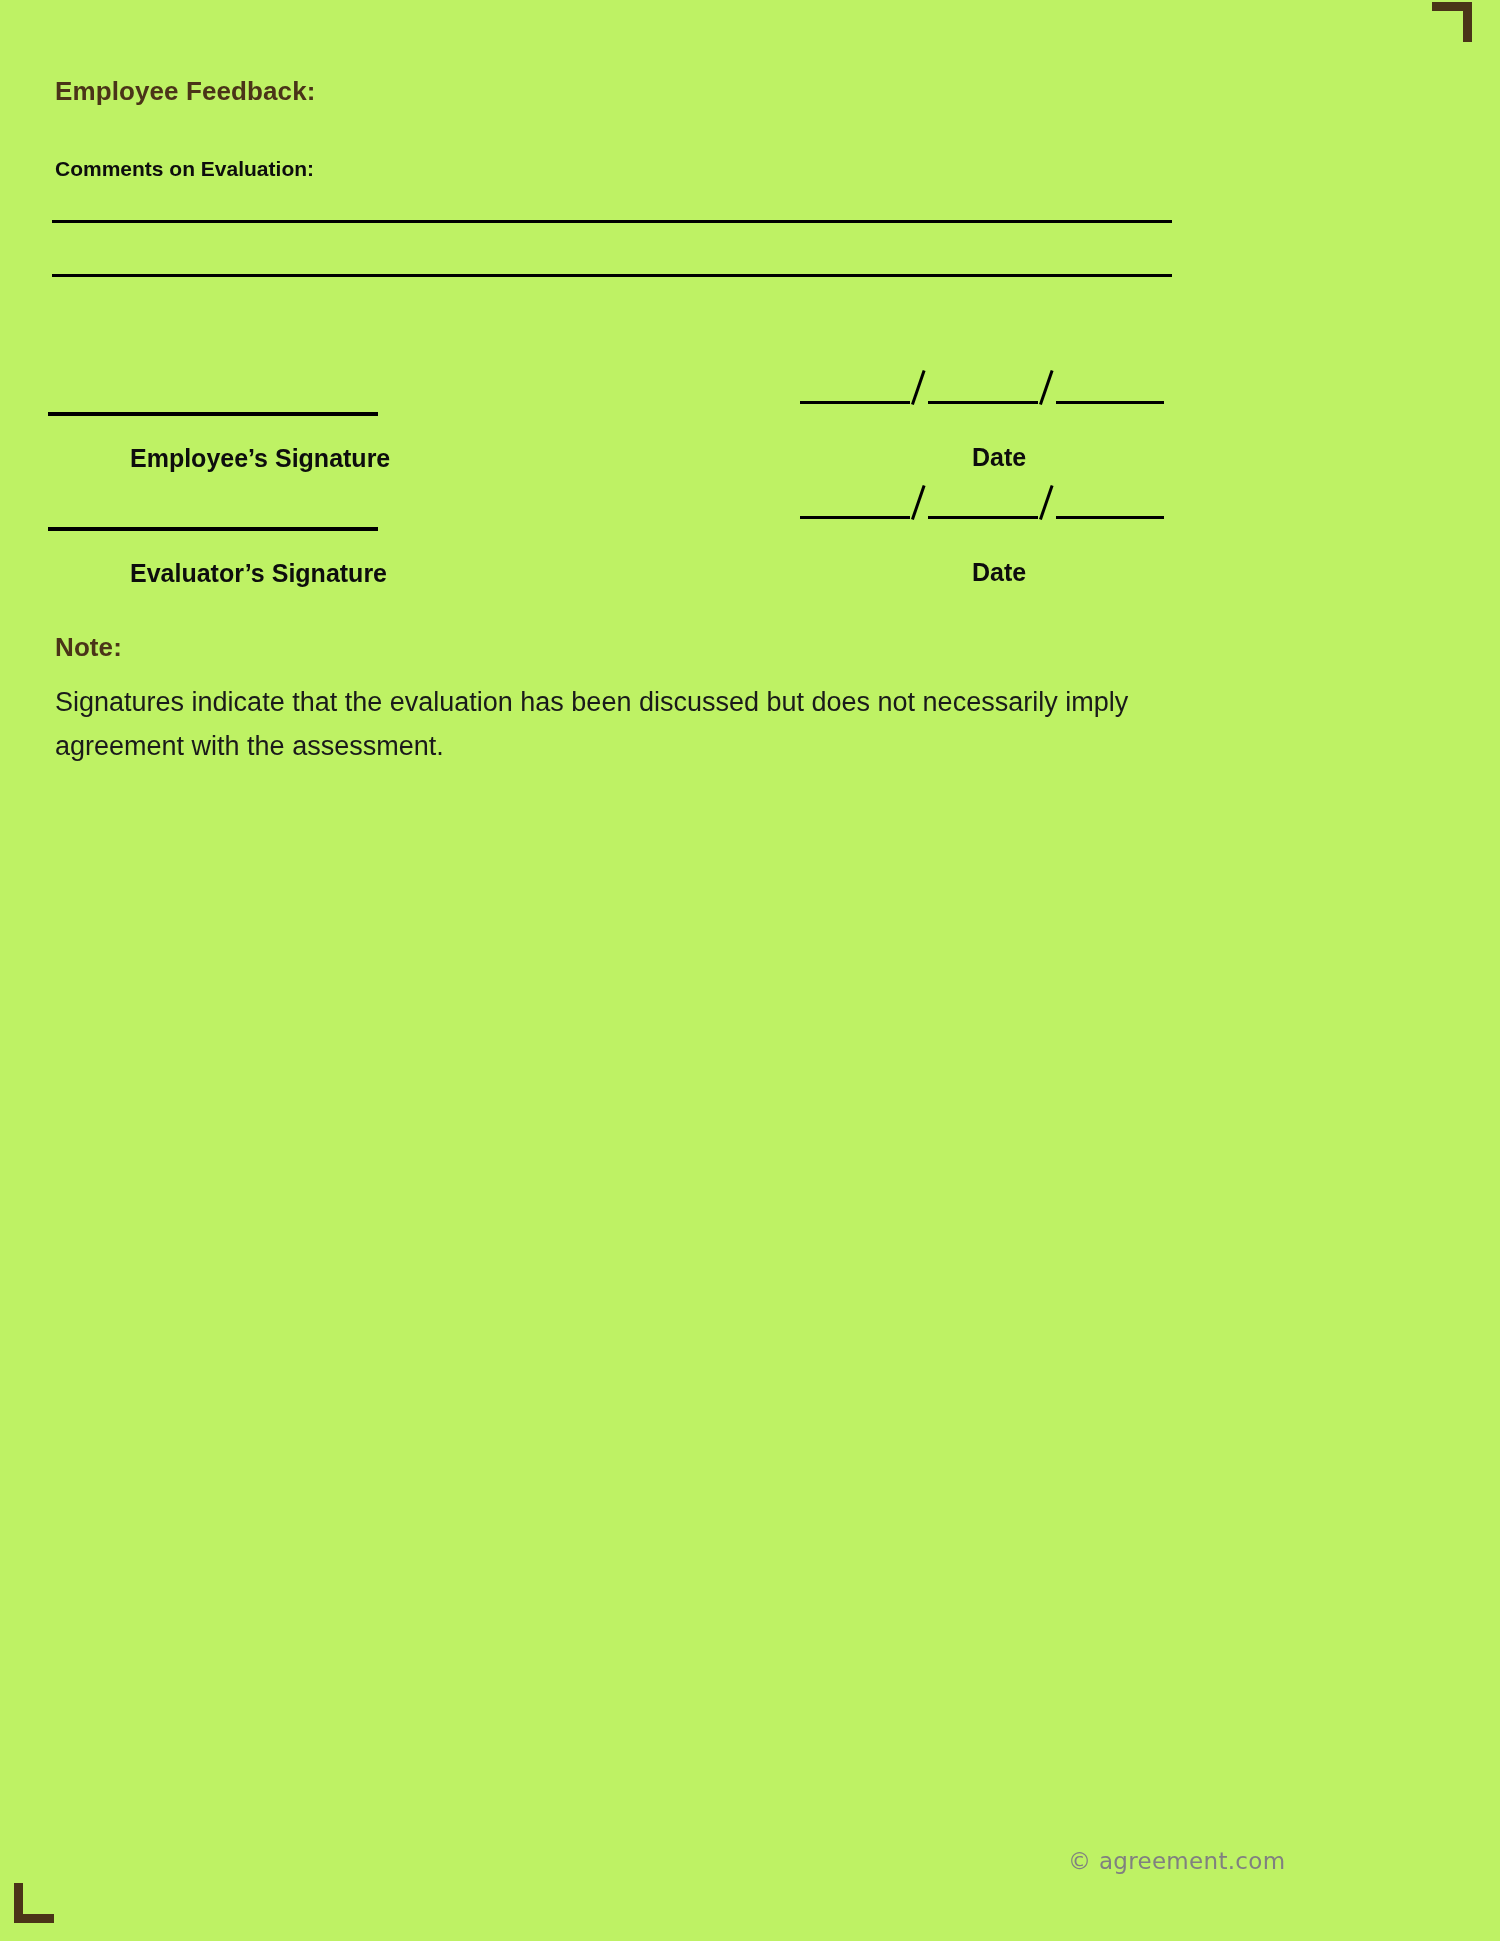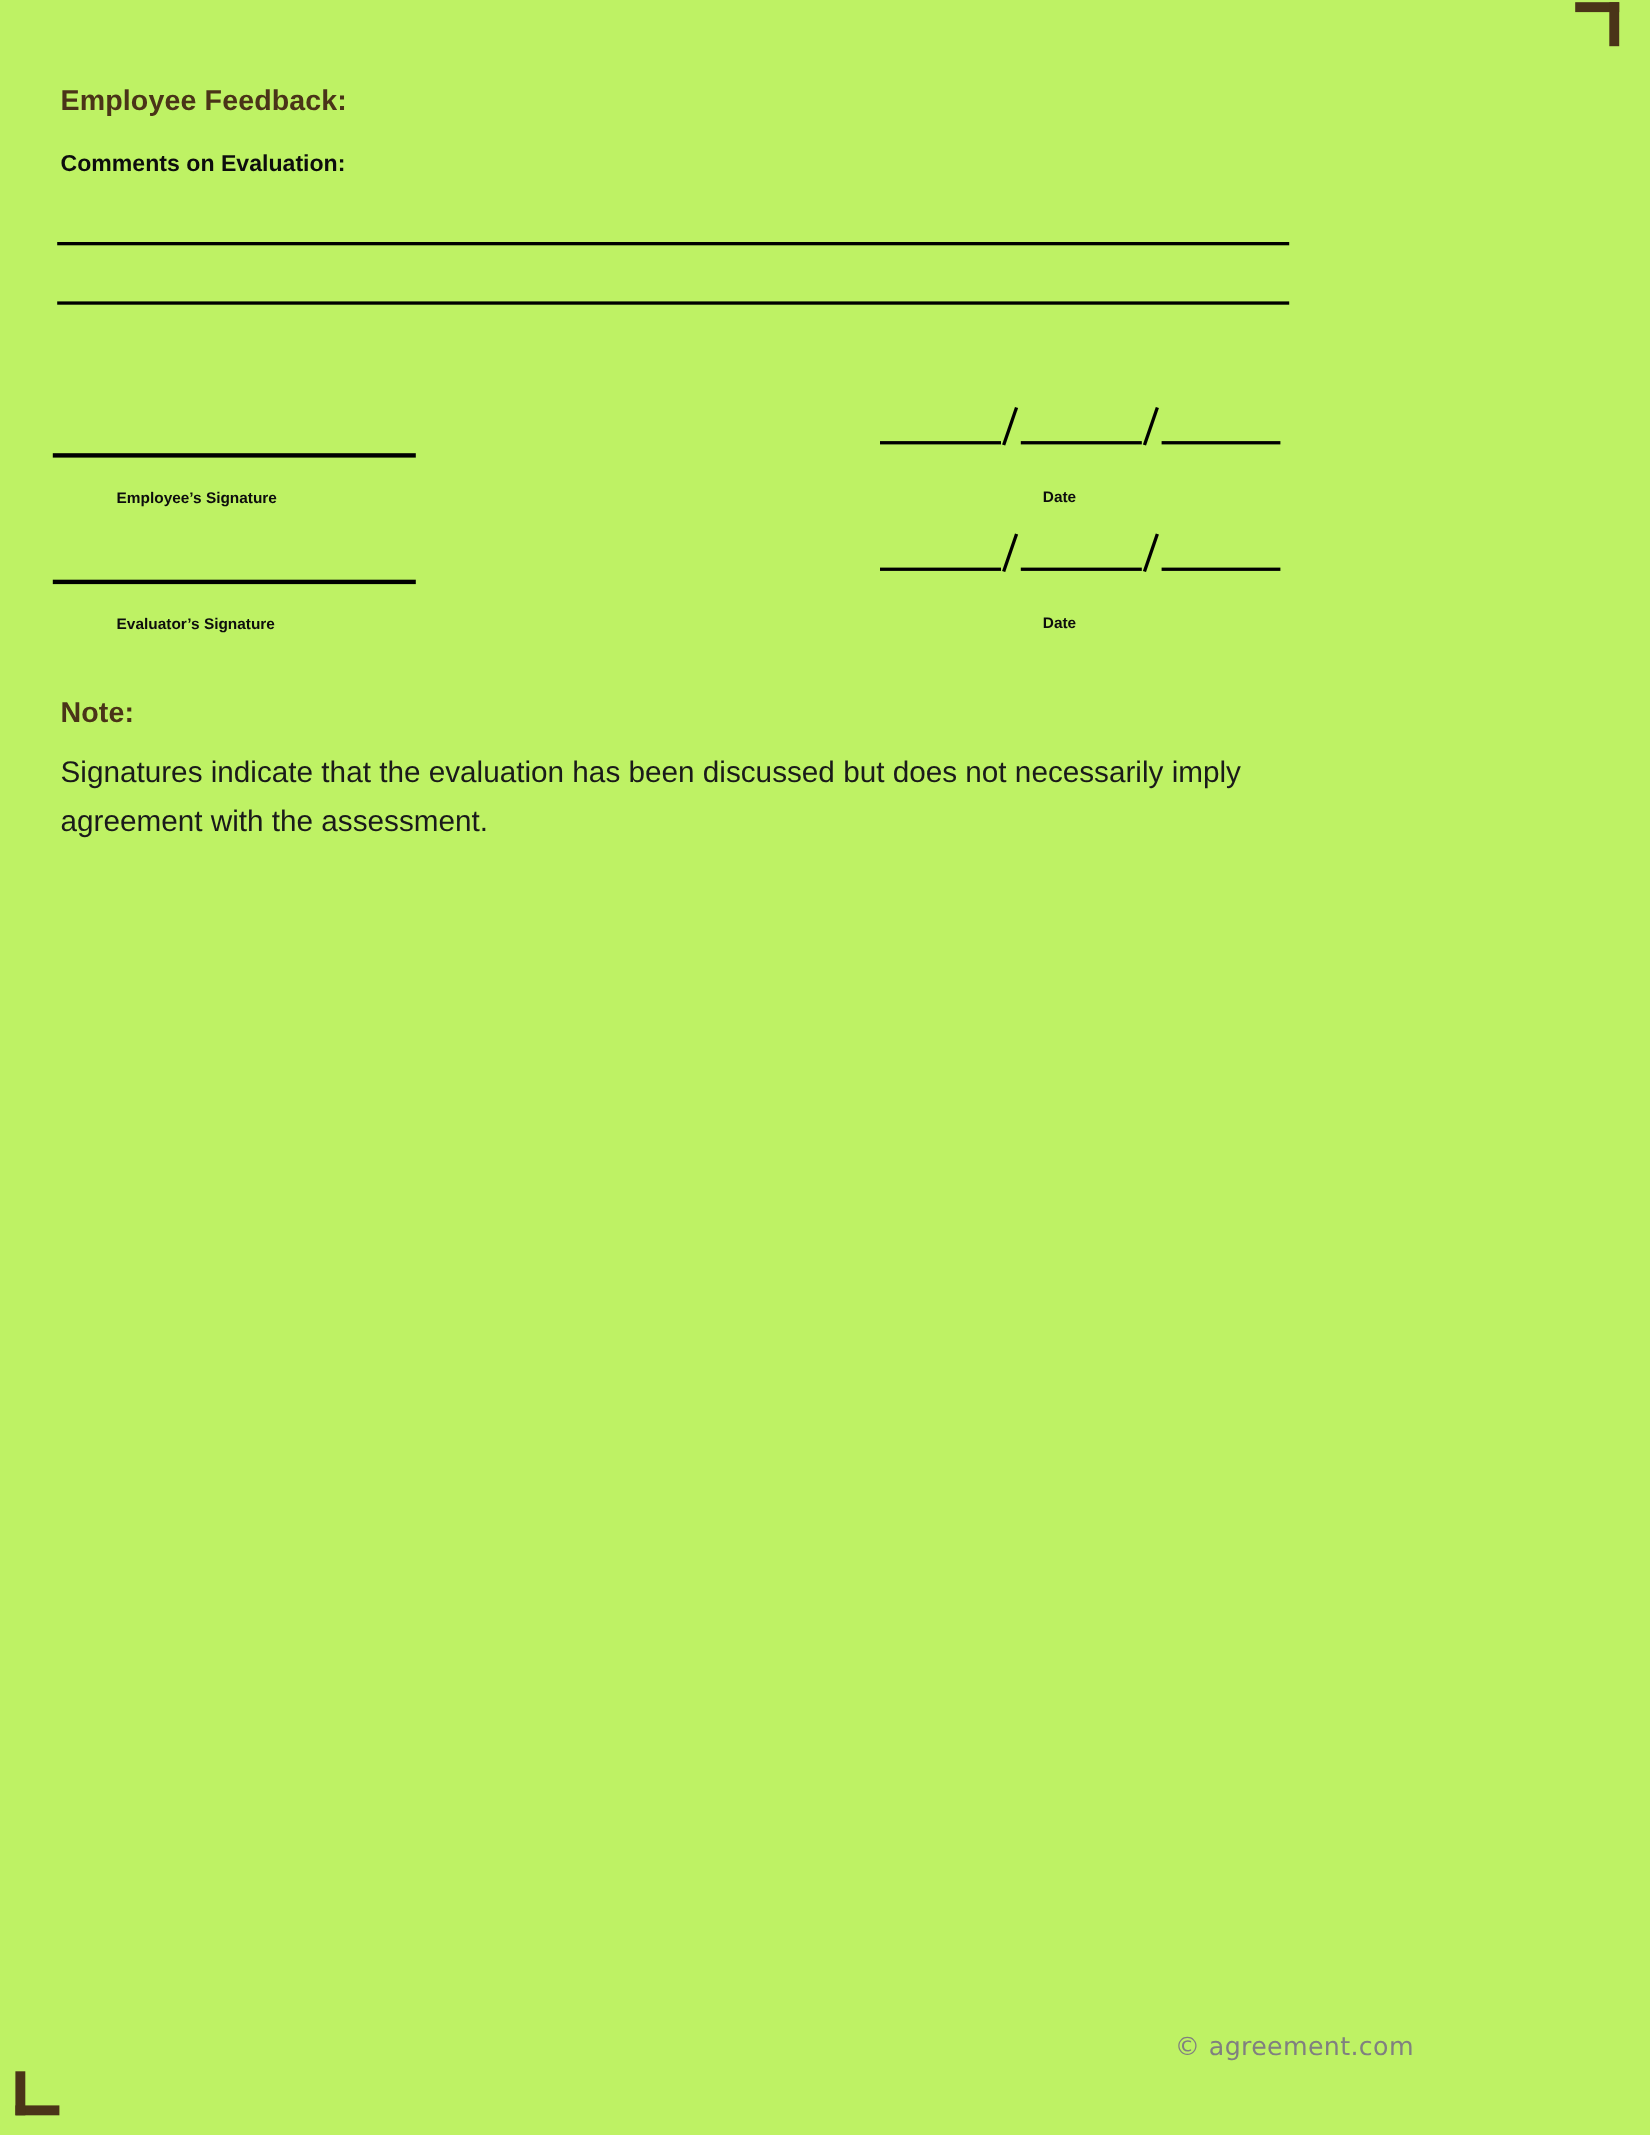--- a/index.html
+++ b/index.html
@@ -46,27 +46,29 @@
     color: #4a3418;
     letter-spacing: 0.1px;
     white-space: nowrap;
   }
   .field-label {
     position: absolute;
     font-size: 21px;
     font-weight: bold;
     color: #0d0d0d;
     white-space: nowrap;
+    margin-top: 20px;
   }
   .caption {
     position: absolute;
-    font-size: 14px;
+    font-size: 25px;
     font-weight: bold;
     color: #0d0d0d;
     white-space: nowrap;
+    margin-left: 24px;
   }
   .body-text {
     position: absolute;
     font-size: 27px;
     font-weight: normal;
     color: #1a1a1a;
     line-height: 1.62;
   }
 
   

